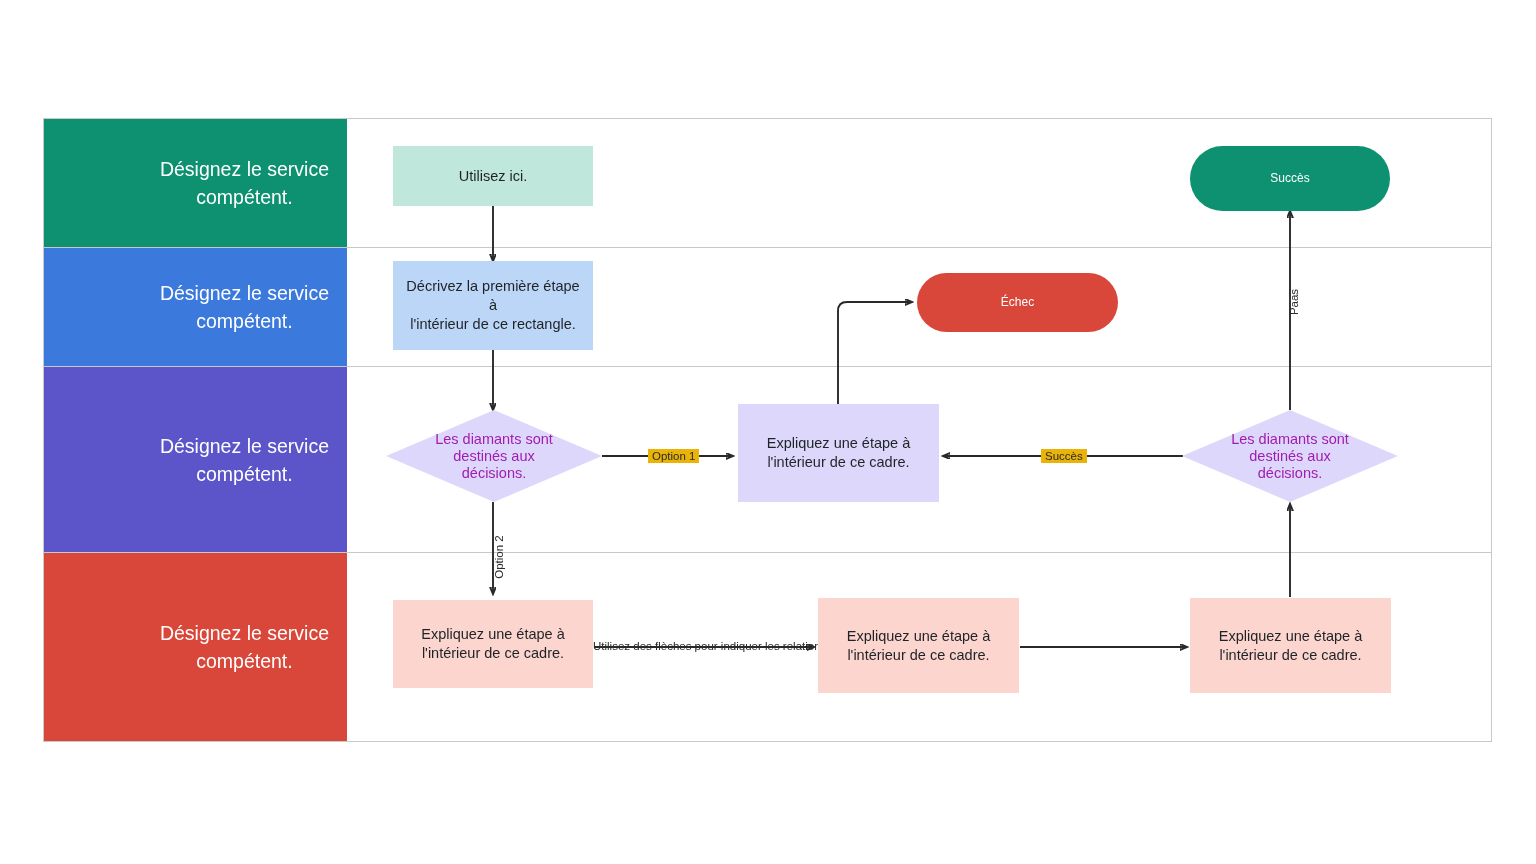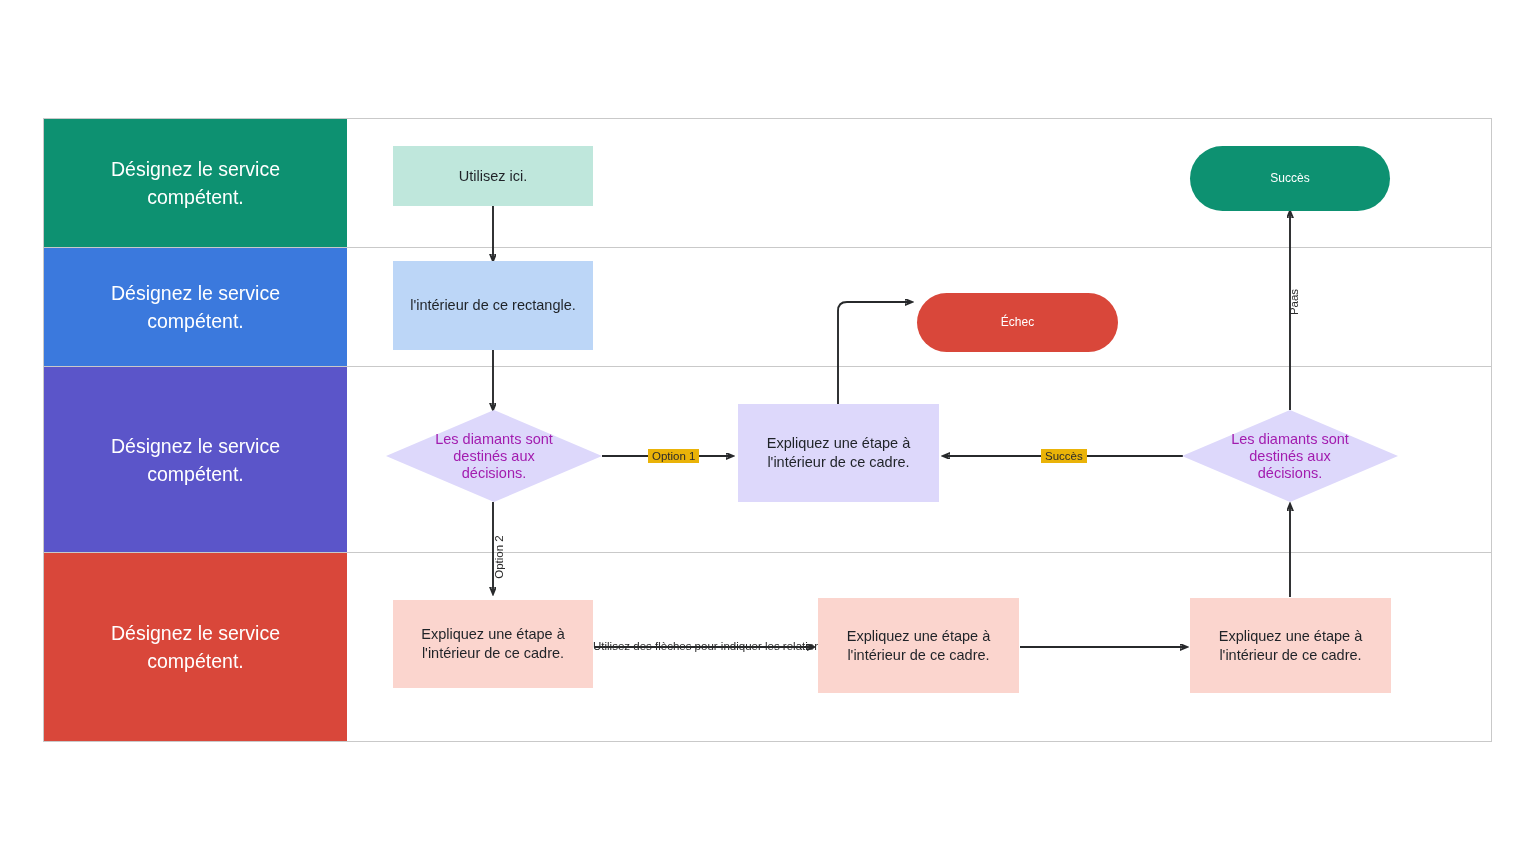--- a/index.html
+++ b/index.html
@@ -32,21 +32,21 @@
   .lane.first { border-top: 1px solid #c9c9c9; }
 
   .lane-header {
     position: absolute;
     left: 0;
     top: 0;
     bottom: 0;
     width: 303px;
     display: flex;
     align-items: center;
-    justify-content: center;
+    justify-content: flex-end;
     text-align: center;
     color: #ffffff;
     font-size: 19.5px;
     line-height: 28px;
     padding: 0 18px;
     box-sizing: border-box;
   }
   .lane-header span { display: block; }
 
   
@@ -198,25 +198,26 @@
   <div class="node rect" style="left:393px; top:146px; width:200px; height:60px; background:#bfe7dc;">
     <span>Utilisez ici.</span>
   </div>
 
   <div class="node pill" style="left:1190px; top:146px; width:200px; height:65px; background:#0d9171;">
     <span>Succès</span>
   </div>
 
   <div class="node rect" style="left:393px; top:261px; width:200px; height:89px; background:#bcd6f7;">
     <div>
+      <div>Décrivez la première étape à</div>
       <div>l'intérieur de ce rectangle.</div>
     </div>
   </div>
 
-  <div class="node pill" style="left:917px; top:273px; width:201px; height:59px; background:#d9473a;margin-top:20px;">
+  <div class="node pill" style="left:917px; top:273px; width:201px; height:59px; background:#d9473a;">
     <span>Échec</span>
   </div>
 
   <div class="node diamond-wrap" style="left:386px; top:410px; width:216px; height:92px;">
     <svg class="diamond-shape" viewBox="0 0 216 92" preserveAspectRatio="none" xmlns="http://www.w3.org/2000/svg">
       <polygon points="108,0 216,46 108,92 0,46" fill="#ddd8fb"></polygon>
     </svg>
     <div class="diamond-label">
       <div>Les diamants sont</div>
       <div>destinés aux</div>

